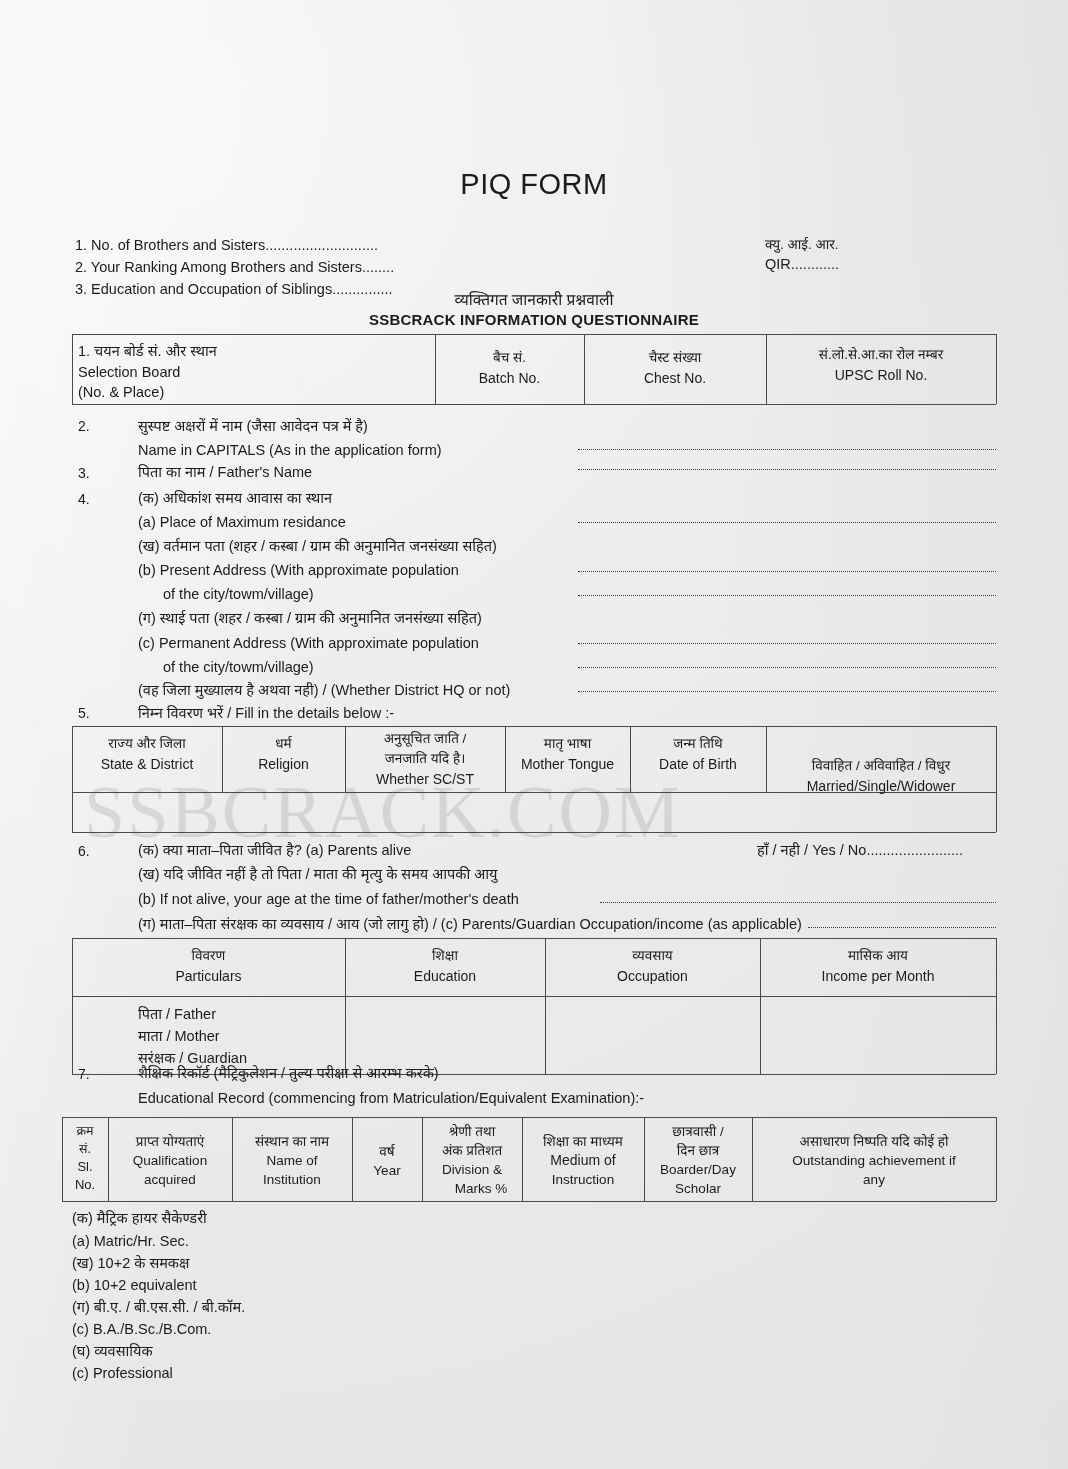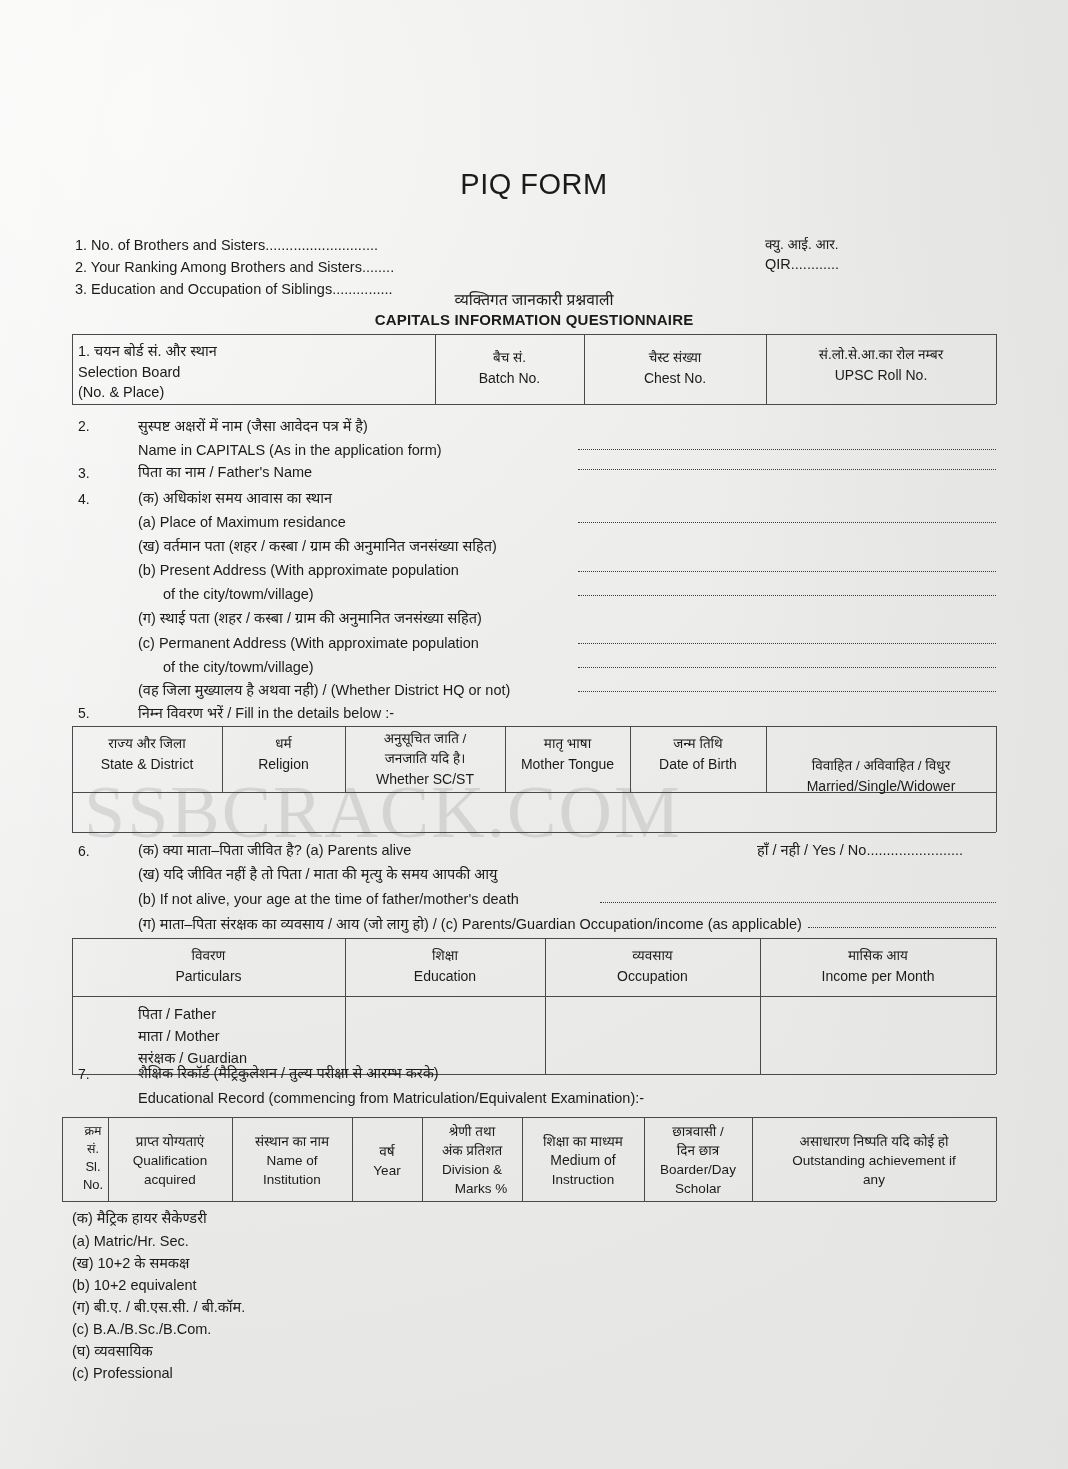--- a/index.html
+++ b/index.html
@@ -82,21 +82,21 @@
   <div class="title">PIQ FORM</div>
 
   <div class="tl" id="tl1">1. No. of Brothers and Sisters............................</div>
   <div class="tl" id="tl2">2. Your Ranking Among Brothers and Sisters........</div>
   <div class="tl" id="tl3">3. Education and Occupation of Siblings...............</div>
 
   <div class="qir-hi">क्यु. आई. आर.</div>
   <div class="qir-en">QIR............</div>
 
   <div class="hdr-hi">व्यक्तिगत जानकारी प्रश्नवाली</div>
-  <div class="hdr-en">CAPITALS INFORMATION QUESTIONNAIRE</div>
+  <div class="hdr-en">SSBCRACK INFORMATION QUESTIONNAIRE</div>
 
   <div class="hline" style="left:72px;top:334px;width:924px;"></div>
   <div class="hline" style="left:72px;top:404px;width:924px;"></div>
   <div class="vline" style="left:72px;top:334px;height:70px;"></div>
   <div class="vline" style="left:435px;top:334px;height:70px;"></div>
   <div class="vline" style="left:584px;top:334px;height:70px;"></div>
   <div class="vline" style="left:766px;top:334px;height:70px;"></div>
   <div class="vline" style="left:996px;top:334px;height:70px;"></div>
 
   <div class="row" style="left:78px;top:341px;">1. चयन बोर्ड सं. और स्थान</div>
@@ -233,21 +233,21 @@
   <div class="vline" style="left:62px;top:1117px;height:84px;"></div>
   <div class="vline" style="left:108px;top:1117px;height:84px;"></div>
   <div class="vline" style="left:232px;top:1117px;height:84px;"></div>
   <div class="vline" style="left:352px;top:1117px;height:84px;"></div>
   <div class="vline" style="left:422px;top:1117px;height:84px;"></div>
   <div class="vline" style="left:522px;top:1117px;height:84px;"></div>
   <div class="vline" style="left:644px;top:1117px;height:84px;"></div>
   <div class="vline" style="left:752px;top:1117px;height:84px;"></div>
   <div class="vline" style="left:996px;top:1117px;height:84px;"></div>
 
-  <div class="cell" style="left:62px;top:1122px;width:46px;line-height:18px;padding-left:8px;">
+  <div class="cell" style="left:62px;top:1122px;width:46px;line-height:18px;">
     <span style="display:block;font-size:12.5px;">क्रम</span>
     <span style="display:block;font-size:12.5px;">सं.</span>
     <span style="display:block;font-size:13px;">Sl.</span>
     <span style="display:block;font-size:13px;">No.</span>
   </div>
   <div class="cell" style="left:108px;top:1132px;width:124px;line-height:19px;">
     <span style="display:block;font-size:13.5px;">प्राप्त योग्यताएं</span>
     <span style="display:block;font-size:13.5px;">Qualification</span>
     <span style="display:block;font-size:13.5px;">acquired</span>
   </div>

